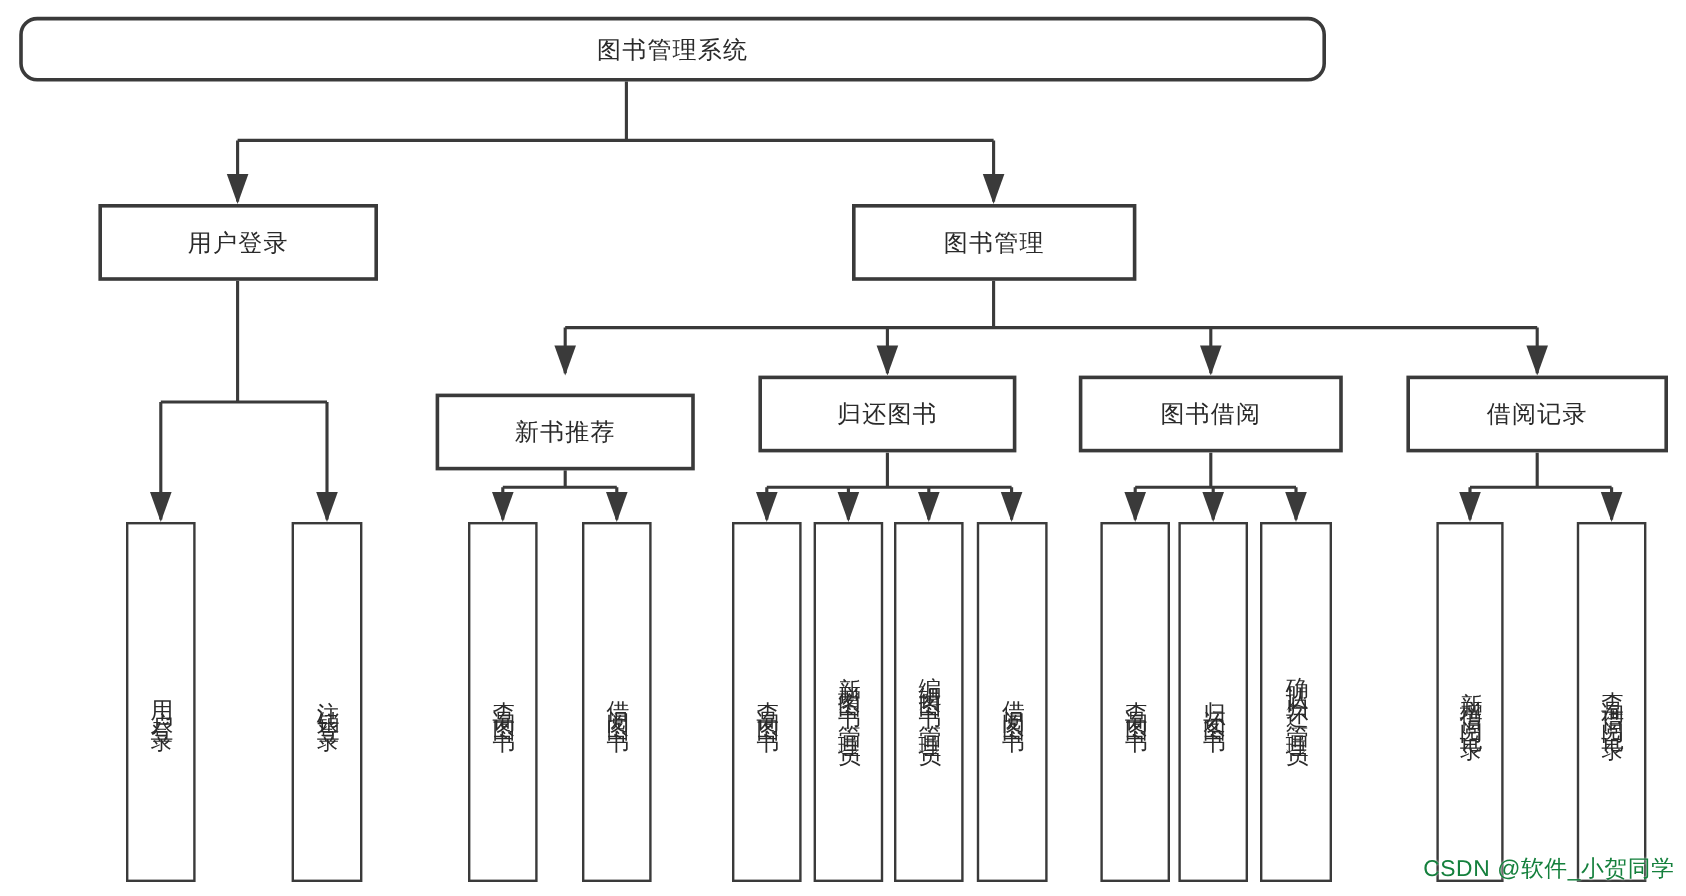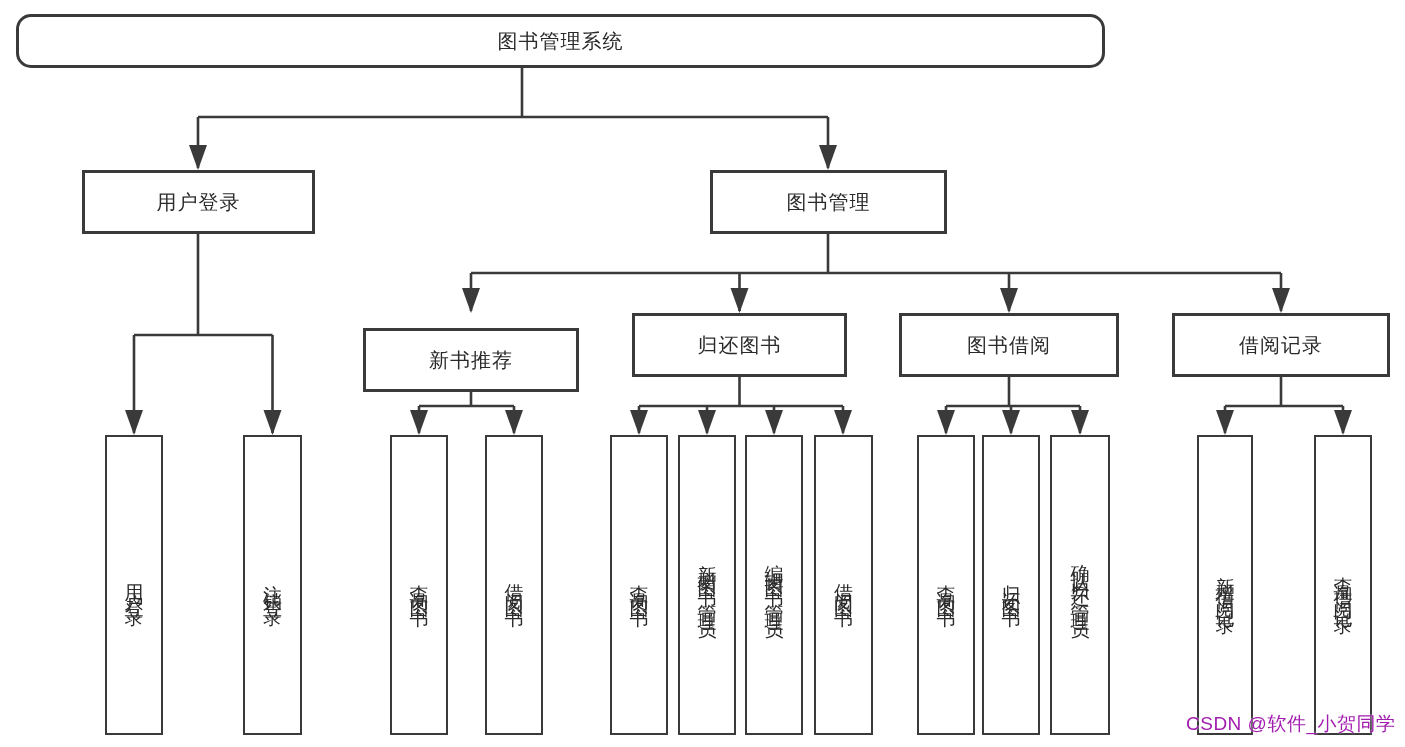--- a/index.html
+++ b/index.html
@@ -32,21 +32,21 @@
     font-size:19px;
     letter-spacing:8px;
     line-height:1.15;
     white-space:nowrap;
     color:#2a2a2a;
   }
   #watermark{
     position:absolute;
     left:1186px;top:711px;
     font-size:19px;
-    color:#a21caf;
+    color:#15803d;
     letter-spacing:0.5px;
     white-space:nowrap;
     text-shadow:0 0 2px #ffffff;
     z-index:5;
   }
 </style>
 </head>
 <body>
 
 <div id="canvas">

